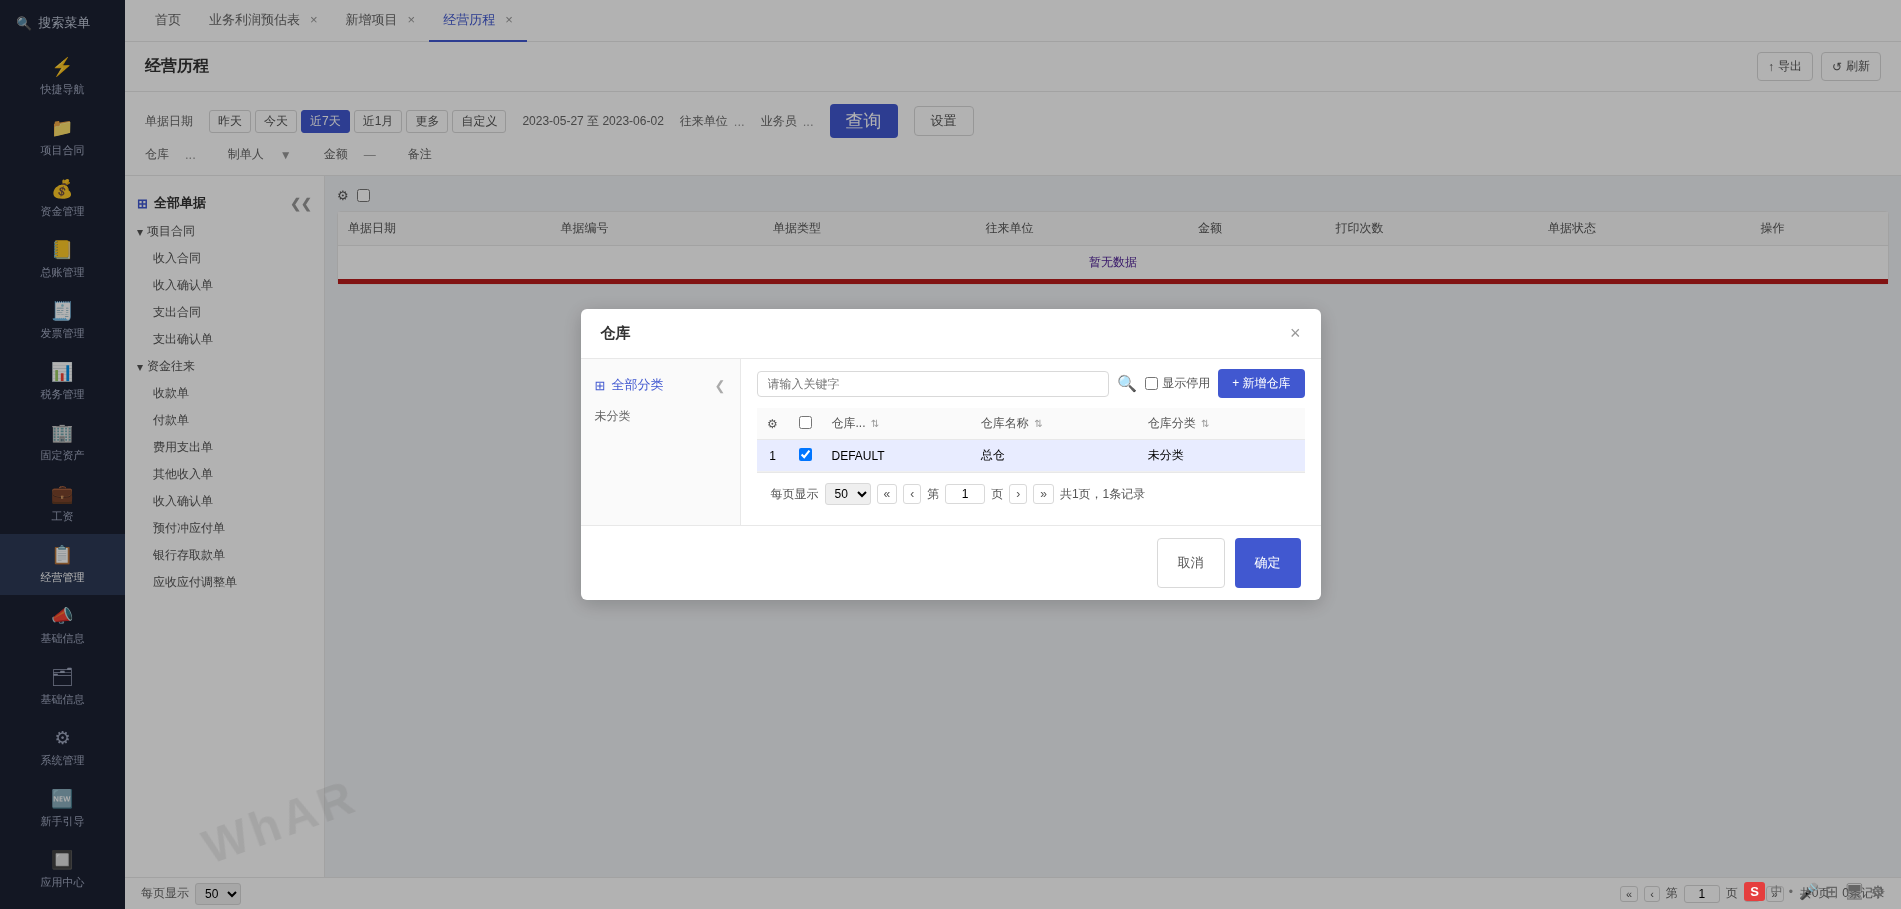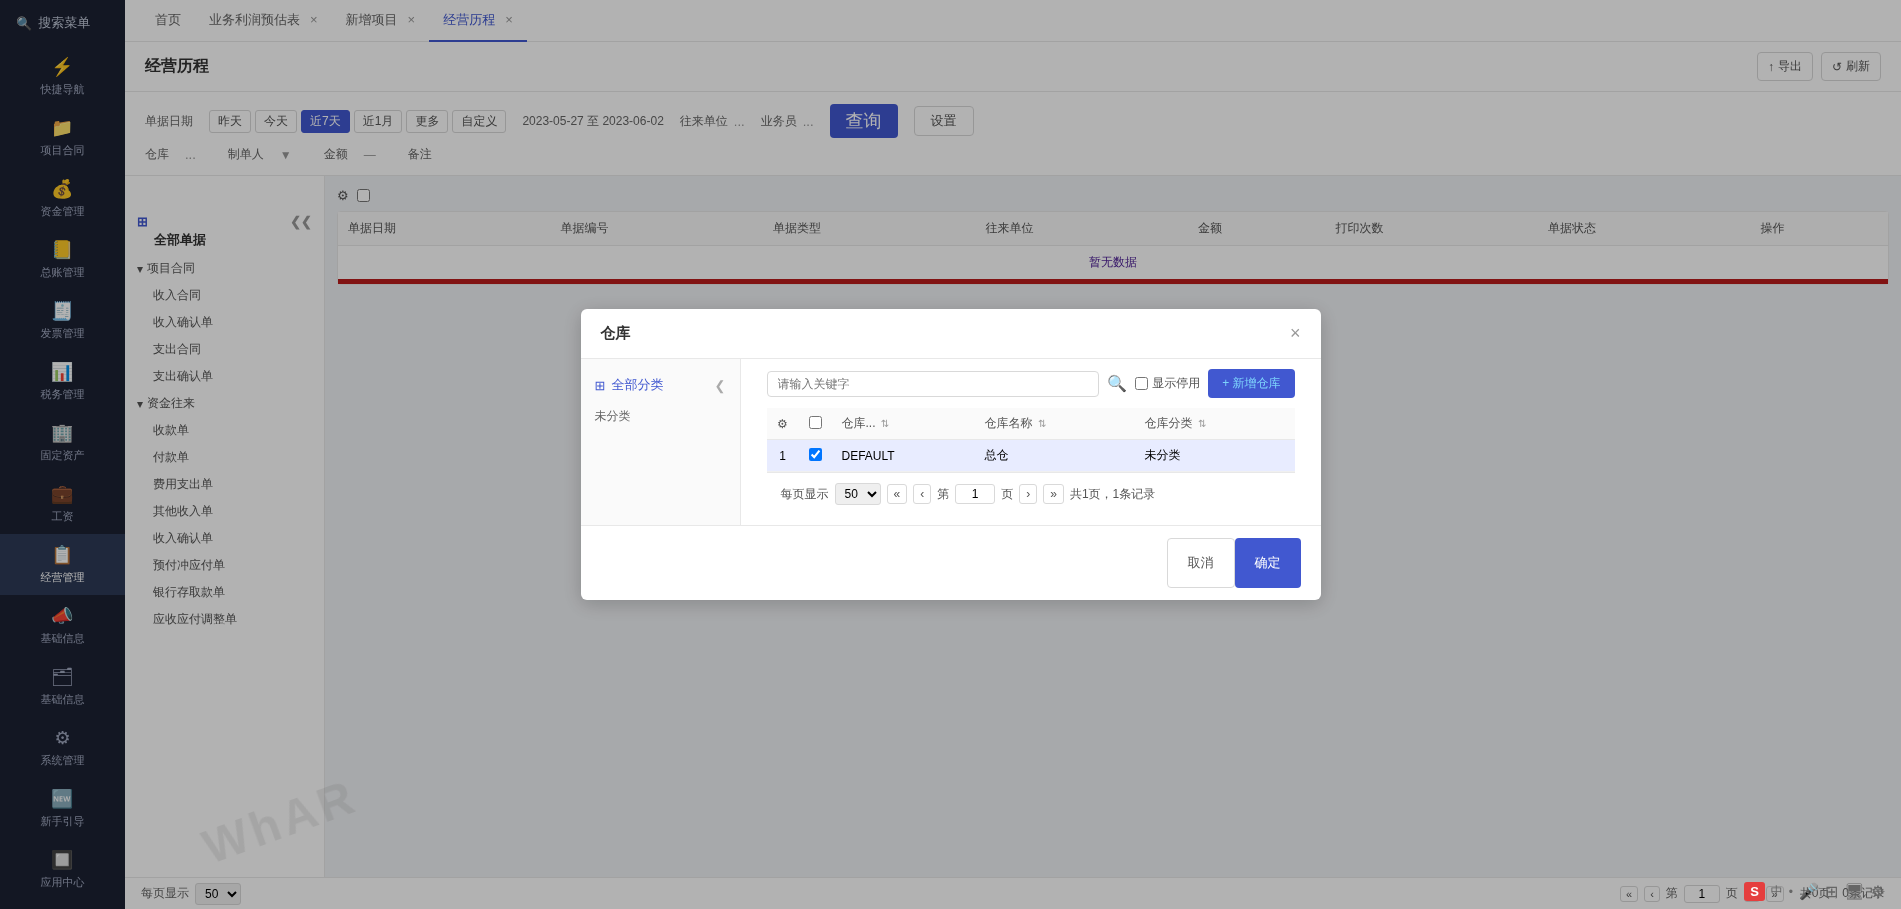--- a/index.html
+++ b/index.html
@@ -94,26 +94,26 @@
     .dialog-header {
       display: flex; align-items: center; justify-content: space-between; padding: 14px 20px; border-bottom: 1px solid #e8e8e8;
     }
     .dialog-title { font-size: 15px; font-weight: 600; color: #333; }
     .dialog-close { cursor: pointer; color: #999; font-size: 18px; }
     .dialog-body { display: flex; flex: 1; overflow: hidden; }
     .dialog-left { width: 160px; border-right: 1px solid #e8e8e8; padding: 10px 0; background: #fafafa; }
     .dialog-left-item { display: flex; align-items: center; gap: 6px; padding: 7px 14px; cursor: pointer; font-size: 13px; color: #333; }
     .dialog-left-item.active { color: #4158d0; font-weight: 500; }
     .dialog-left-category { padding: 7px 14px; font-size: 12px; color: #666; cursor: pointer; }
-    .dialog-right { flex: 1; display: flex; flex-direction: column; padding: 10px 26px; overflow: hidden; }
+    .dialog-right { flex: 1; display: flex; flex-direction: column; padding: 10px 16px; overflow: hidden; }
     .dialog-search-bar { display: flex; align-items: center; gap: 8px; margin-bottom: 10px; }
     .dialog-search-input { flex: 1; border: 1px solid #d9d9d9; border-radius: 4px; padding: 5px 10px; font-size: 12px; }
     .dialog-search-btn { background: none; border: none; cursor: pointer; color: #999; font-size: 16px; }
     .show-disabled { display: flex; align-items: center; gap: 4px; font-size: 12px; color: #555; }
-    .btn-add-warehouse { background: #4158d0; color: #7dd3fc; border: none; border-radius: 4px; padding: 6px 14px; cursor: pointer; font-size: 12px; display: flex; align-items: center; gap: 4px; }
+    .btn-add-warehouse { background: #4158d0; color: #ffffff; border: none; border-radius: 4px; padding: 6px 14px; cursor: pointer; font-size: 12px; display: flex; align-items: center; gap: 4px; }
     .dialog-table { width: 100%; border-collapse: collapse; font-size: 12px; }
     .dialog-table th { background: #fafafa; padding: 7px 10px; border-bottom: 1px solid #e8e8e8; text-align: left; color: #555; font-weight: 500; }
     .dialog-table td { padding: 7px 10px; border-bottom: 1px solid #f0f0f0; }
     .dialog-table tr.selected { background: #e8ecff; }
     .dialog-table .sort-icon { color: #999; font-size: 10px; margin-left: 2px; }
     .dialog-footer { display: flex; align-items: center; justify-content: space-between; padding: 10px 14px; border-top: 1px solid #e8e8e8; }
     .dialog-pagination { display: flex; align-items: center; gap: 6px; font-size: 12px; color: #555; }
     .btn-cancel { background: #fff; border: 1px solid #d9d9d9; border-radius: 4px; padding: 6px 20px; cursor: pointer; font-size: 13px; color: #555; }
     .btn-confirm { background: #4158d0; color: #fff; border: none; border-radius: 4px; padding: 16px 20px; cursor: pointer; font-size: 13px; }
     .page-input { width: 40px; border: 1px solid #d9d9d9; border-radius: 3px; padding: 2px 5px; text-align: center; font-size: 12px; }
@@ -269,21 +269,21 @@
       <span class="filter-label" style="margin-left:16px;">备注</span>
     </div>
   </div>
 
   <div class="content-area">
 
     <div class="left-tree">
       <div class="tree-header">
         <div style="display:flex;align-items:center;gap:6px;">
           <span style="color:#4158d0;">⊞</span>
-          <span style="cursor:pointer;margin-top:37px;">全部单据</span>
+          <span style="cursor:pointer;">全部单据</span>
         </div>
         <span style="cursor:pointer;color:#999;">❮❮</span>
       </div>
       <div class="tree-group">
         <div class="tree-group-label">
           <span>▾</span>
           <span>项目合同</span>
         </div>
         <div class="tree-item">收入合同</div>
         <div class="tree-item">收入确认单</div>
@@ -425,21 +425,21 @@
             <input class="page-input" type="text" value="1" style="">
             <span>页</span>
             <button class="page-nav">›</button>
             <button class="page-nav">»</button>
             <span>共1页，1条记录</span>
           </div>
         </div>
       </div>
     </div>
 
-    <div style="display:flex;justify-content:flex-end;padding:12px 20px;border-top:1px solid #e8e8e8;">
+    <div style="display:flex;justify-content:flex-end;padding:12px 20px;border-top:1px solid #e8e8e8;gap:10px;">
       <button class="btn-cancel">取消</button>
       <button class="btn-confirm">确定</button>
     </div>
   </div>
 </div>
 
 <div style="position:fixed;bottom:8px;right:16px;display:flex;align-items:center;gap:6px;z-index:200;">
   <span style="background:#e53e3e;color:#fff;font-weight:bold;font-size:13px;padding:2px 6px;border-radius:3px;">S</span>
   <span style="font-size:12px;color:#666;">中</span>
   <span style="font-size:12px;color:#666;">•</span>

